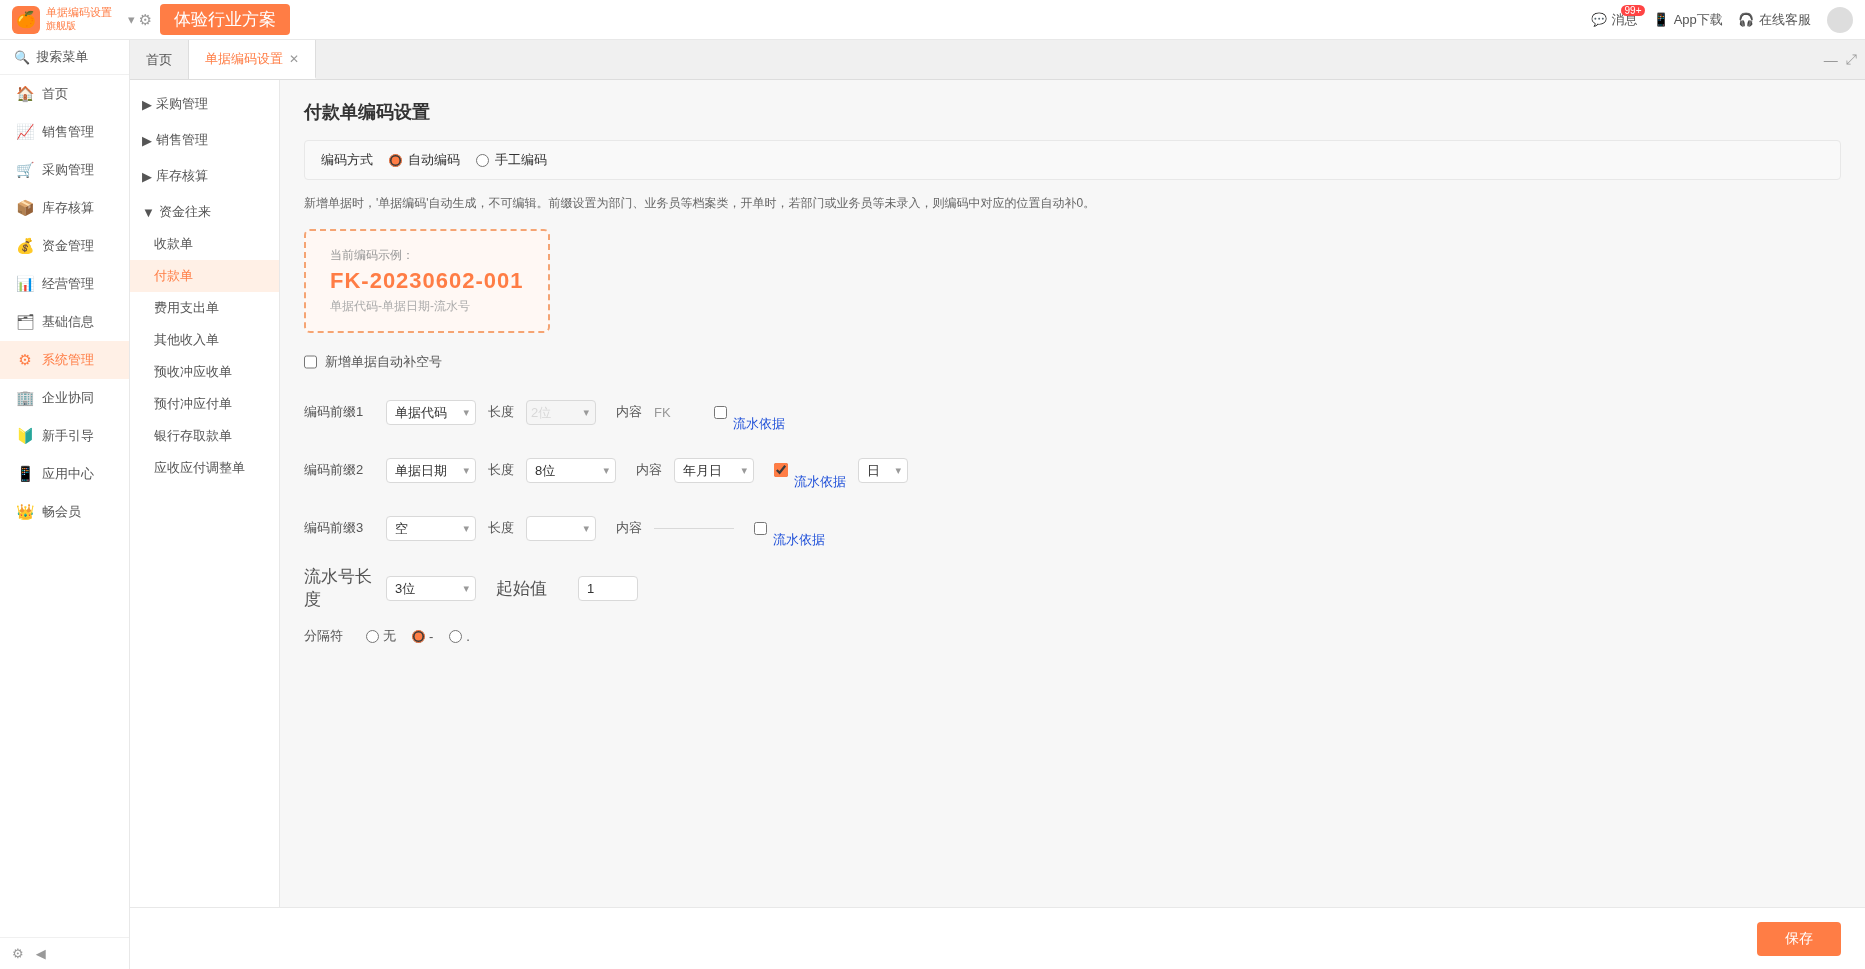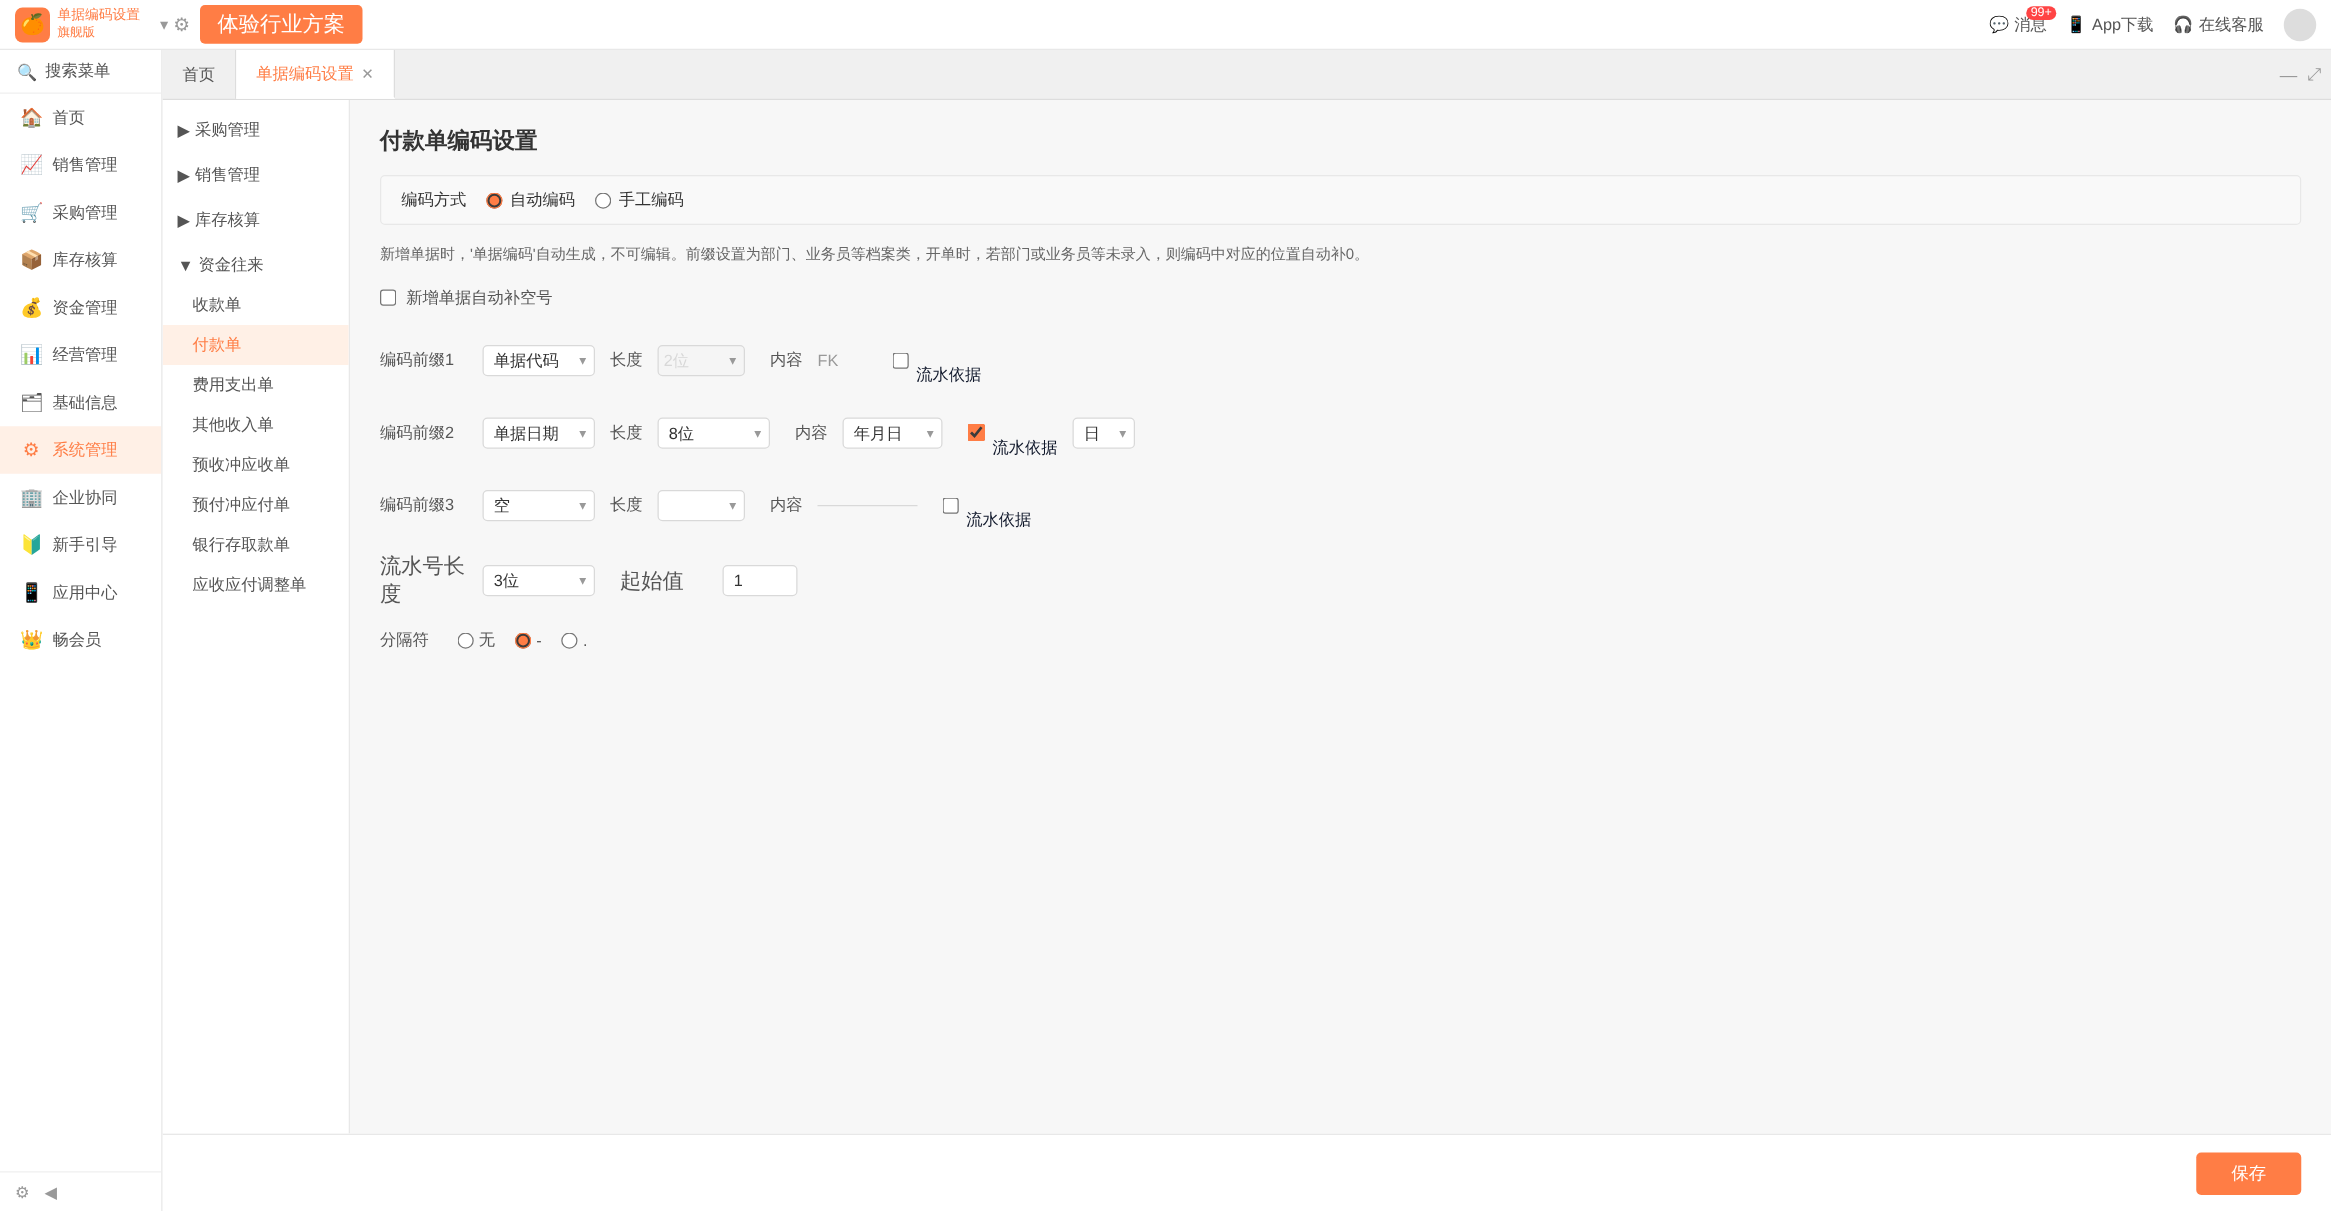--- a/index.html
+++ b/index.html
@@ -72,21 +72,21 @@
     .auto-fill-row { display: flex; gap: 8px; margin-bottom: 20px; font-size: 13px; color: #555; }
     .auto-fill-row input[type="checkbox"] { accent-color: #ff7d45; }
 
     
     .config-row { display: flex; align-items: center; gap: 12px; margin-bottom: 16px; flex-wrap: wrap; }
     .config-label { font-size: 13px; color: #555; width: 70px; flex-shrink: 0; }
     .config-content-label { font-size: 13px; color: #555; margin-left: 8px; }
     .config-content-value { font-size: 13px; color: #999; min-width: 40px; }
     .config-checkbox-group { display: flex; align-items: center; gap: 6px; margin-left: 8px; }
     .config-checkbox-group input[type="checkbox"] { accent-color: #ff7d45; }
-    .config-checkbox-group label { font-size: 13px; color: #0f172a; margin-top: 24px; }
+    .config-checkbox-group label { font-size: 13px; color: #1d4ed8; margin-top: 24px; }
 
     
     .serial-row { display: flex; align-items: center; gap: 12px; margin-bottom: 16px; }
     .serial-label { font-size: 17px; color: #555; width: 70px; flex-shrink: 0; }
     .serial-input { border: 1px solid #d9d9d9; border-radius: 4px; padding: 4px 8px; font-size: 13px; color: #333; background: #fff; width: 60px; }
 
     
     .sep-row { display: flex; align-items: center; gap: 12px; margin-bottom: 20px; }
     .sep-label { font-size: 13px; color: #555; width: 50px; flex-shrink: 0; }
     .sep-options { display: flex; align-items: center; gap: 16px; }
@@ -272,20 +272,25 @@
           <label>
             <input type="radio" name="encode-method" style="">
             <span>手工编码</span>
           </label>
         </div>
 
         
         <div class="info-text">新增单据时，'单据编码'自动生成，不可编辑。前缀设置为部门、业务员等档案类，开单时，若部门或业务员等未录入，则编码中对应的位置自动补0。</div>
 
         
+        <div class="preview-box">
+          <div class="preview-box-label">当前编码示例：</div>
+          <div class="preview-box-code">FK-20230602-001</div>
+          <div class="preview-box-sub">单据代码-单据日期-流水号</div>
+        </div>
 
         
         <div class="auto-fill-row">
           <input type="checkbox" style="">
           <span>新增单据自动补空号</span>
         </div>
 
         
         <div class="config-row">
           <span class="config-label">编码前缀1</span>

